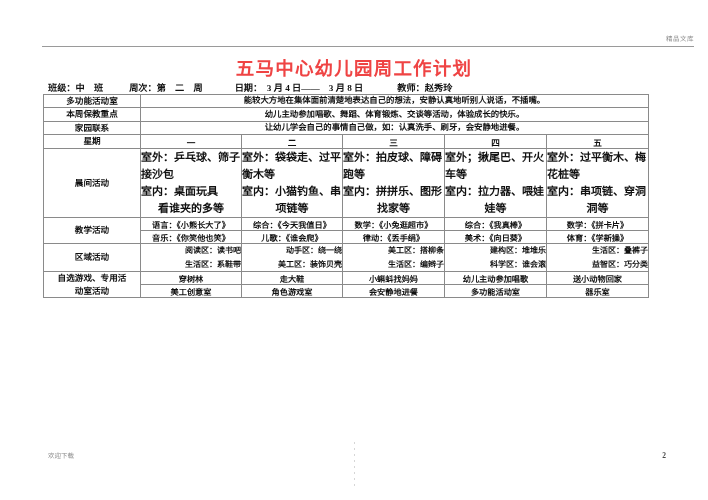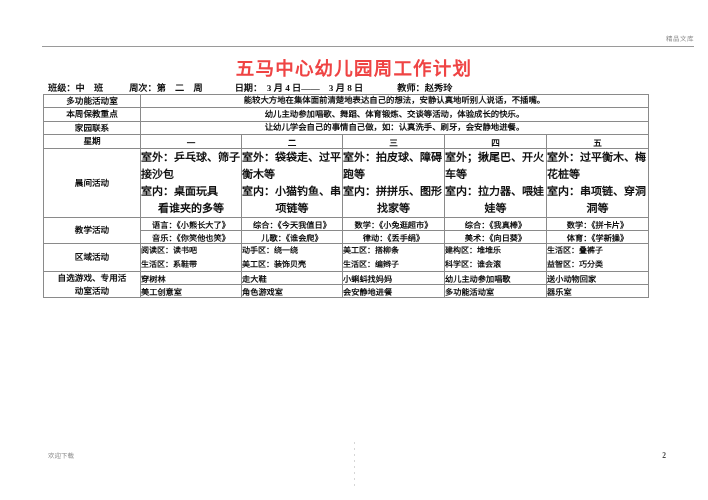--- a/index.html
+++ b/index.html
@@ -118,24 +118,25 @@
     text-align: center;
     font-weight: 700;
     font-size: 8.2px;
     padding: 4px 3px;
   }
   .region {
     font-weight: 700;
     font-size: 8px;
     line-height: 1.7;
     padding: 5px 6px;
-    text-align: left;
-  }
-  .region.c { text-align: left; }
+    text-align: right;
+  }
+  .region.c { text-align: right; }
   .gamecell {
+    text-align: center;
     font-weight: 700;
     font-size: 8.2px;
     padding: 5px 3px;
   }
 
   
   .footer-left {
     position: absolute;
     bottom: 40px;
     left: 48px;

